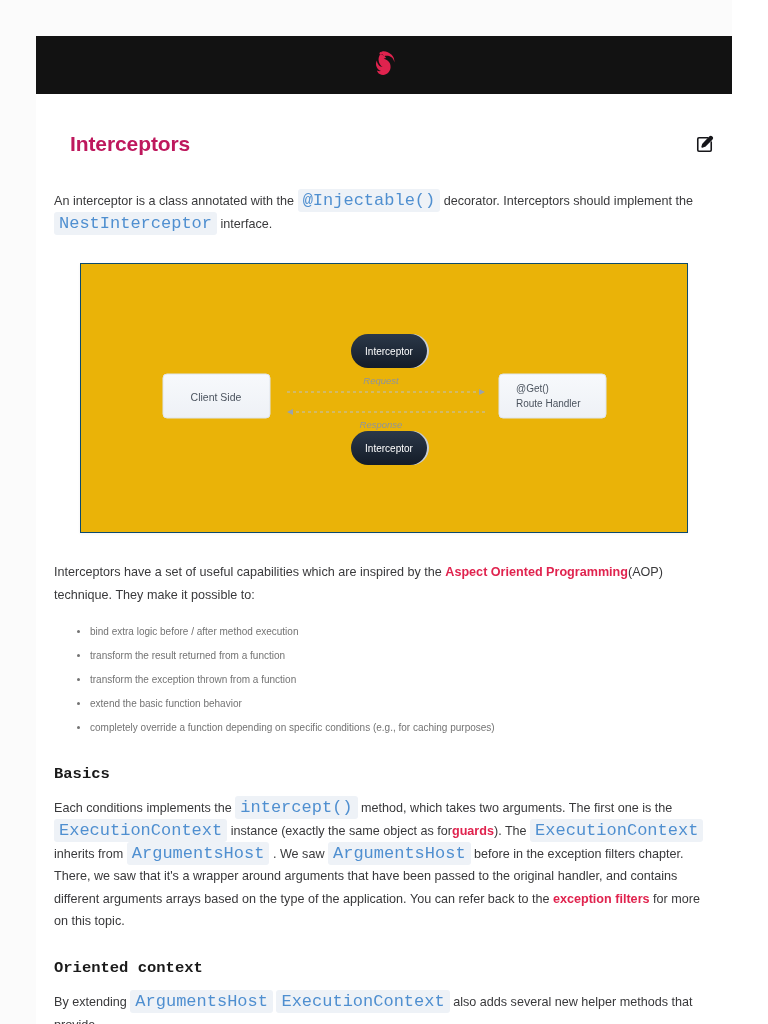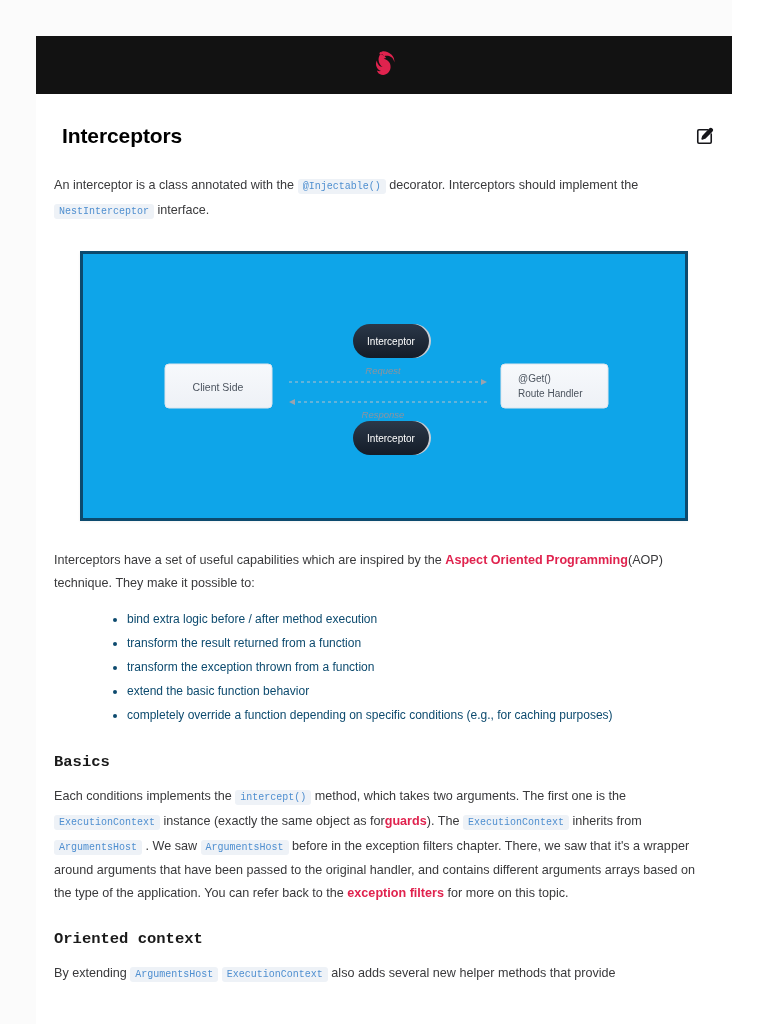--- a/index.html
+++ b/index.html
@@ -45,40 +45,40 @@
   .article {
     padding: 22px 18px 0 18px;
   }
   .title-row {
     display: flex;
     align-items: center;
     justify-content: space-between;
     margin-bottom: 18px;
   }
   h1.page-title {
-    margin: 8px;
+    margin: 16px;
     font-size: 21px;
     font-weight: 700;
-    color: #000000;
+    color: #be185d;
     letter-spacing: -0.1px;
   }
   .edit-icon {
     width: 19px; height: 19px;
     flex: none;
     cursor: pointer;
   }
   p.body-text {
     margin: 0 0 6px 0;
     font-size: 12.6px;
     line-height: 22.6px;
     color: #39393b;
   }
   code.chip {
     font-family: "Liberation Mono", "DejaVu Sans Mono", monospace;
-    font-size: 10px;
+    font-size: 17px;
     color: #4f8fd0;
     background: #eef2f7;
     border-radius: 3px;
     padding: 2px 5px;
     white-space: nowrap;
   }
   a.link {
     color: #e0234e;
     font-weight: 700;
     text-decoration: none;
@@ -86,45 +86,44 @@
   }
   
   .diagram-wrap {
     margin: 28px 0 28px 0;
     display: flex;
     justify-content: center;
   }
   .diagram-card {
     width: 608px;
     height: 270px;
-    background: #0ea5e9;
-    border: 3px solid #0c4a6e;
+    background: #eab308;
+    border: 1px solid #0c4a6e;
     box-shadow: 0 1px 3px rgba(0,0,0,0.05);
     position: relative;
   }
   .diagram-svg { display: block; width: 608px; height: 270px; }
   
   h2.section-title {
     margin: 26px 0 14px 0;
     font-size: 15.5px;
     font-weight: 700;
     color: #1a1a1a;
     font-family: Liberation Mono, monospace;
   }
   ul.bullets {
     margin: 14px 0 0 0;
     padding-left: 36px;
     list-style: disc;
   }
   ul.bullets li {
-    font-size: 12px;
+    font-size: 10px;
     line-height: 23px;
-    color: #0c4a6e;
+    color: #737373;
     margin-bottom: 1px;
-    margin-left: 37px;
   }
 </style>
 </head>
 <body>
 
 <div id="page">
   <div class="page-bg"></div>
 
   <div class="content-card">
 

